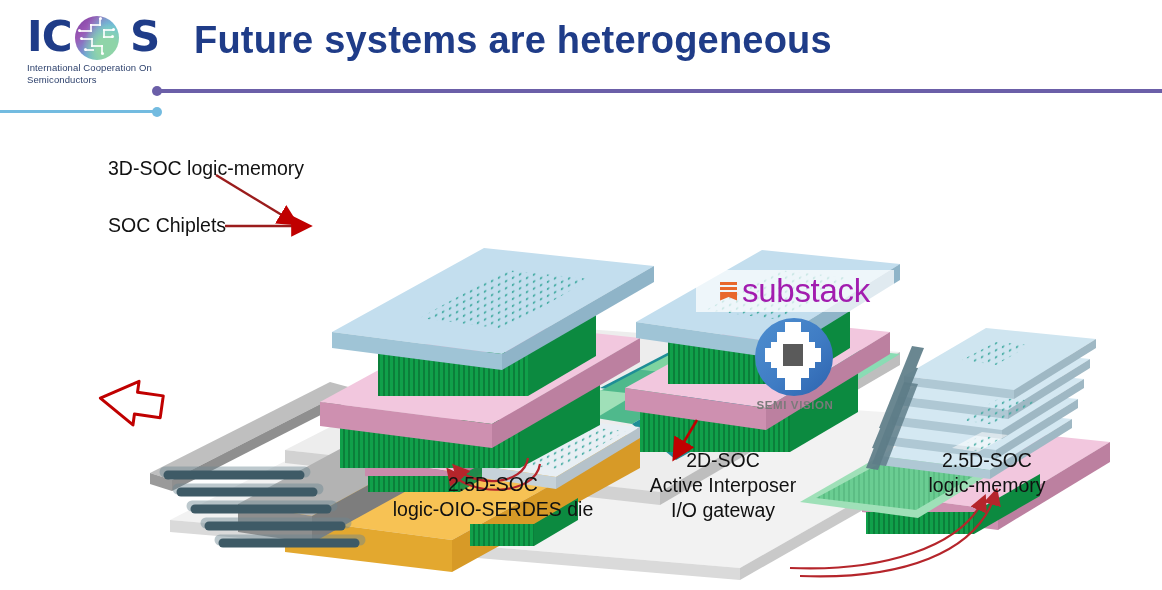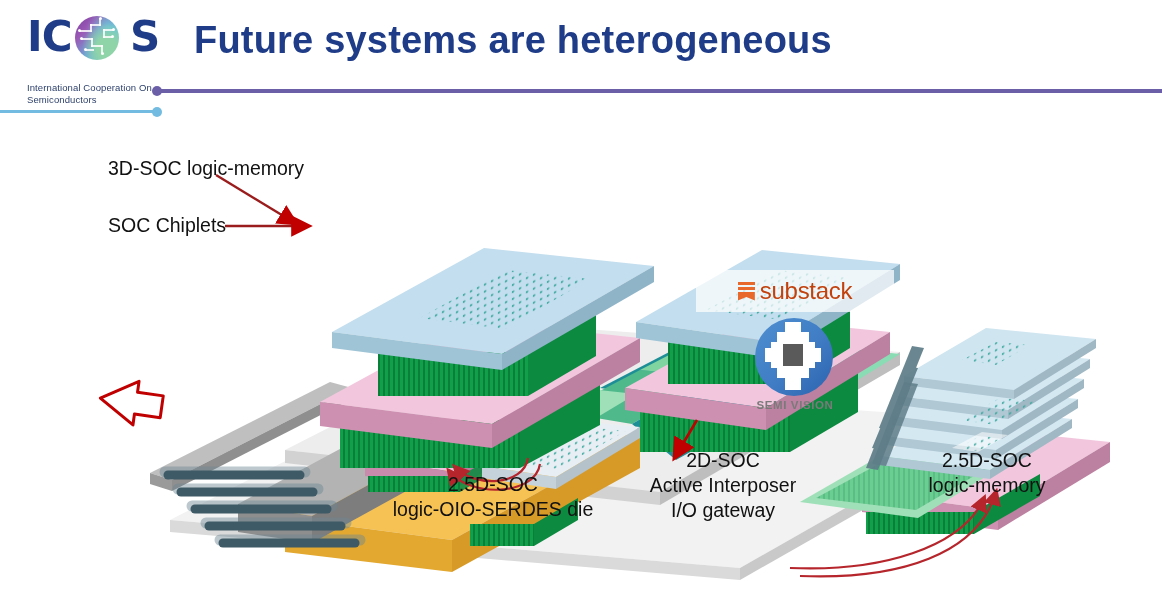--- a/index.html
+++ b/index.html
@@ -67,21 +67,20 @@
   }
   #logo-tagline {
     position: absolute;
     left: 1px; top: 48px;
     width: 150px;
     font-family: "Liberation Sans", sans-serif;
     font-size: 9.5px;
     line-height: 11.5px;
     color: #2b3f6b;
     letter-spacing: 0.1px;
-    margin-top: 20px;
   }
   #slide-title {
     position: absolute;
     left: 194px; top: 14px;
     font-family: "Liberation Sans", sans-serif;
     font-weight: 700;
     font-size: 38px;
     line-height: 52px;
     color: #1F3C88;
     letter-spacing: 0.2px;
@@ -172,22 +171,22 @@
     position: absolute; left: 0; display: block;
     width: 17px; height: 3px; background: #E8682C;
   }
   #wm-substack-mark i:nth-child(1) { top: 0; }
   #wm-substack-mark i:nth-child(2) { top: 5px; }
   #wm-substack-mark i:nth-child(3) {
     top: 10px; height: 9px;
     clip-path: polygon(0 0, 100% 0, 100% 100%, 50% 62%, 0 100%);
   }
   #wm-substack-text {
-    font-size: 24px;
-    color: #c2410c;
+    font-size: 33px;
+    color: #a21caf;
     font-family: "Liberation Sans", sans-serif;
     letter-spacing: -0.3px;
   }
   #wm-avatar {
     position: absolute;
     left: 59px; top: 48px;
     width: 78px; height: 78px;
     border-radius: 50%;
     background: linear-gradient(135deg, #4E8FD0 0%, #3F7CC4 55%, #2D63AE 100%);
     overflow: hidden;

